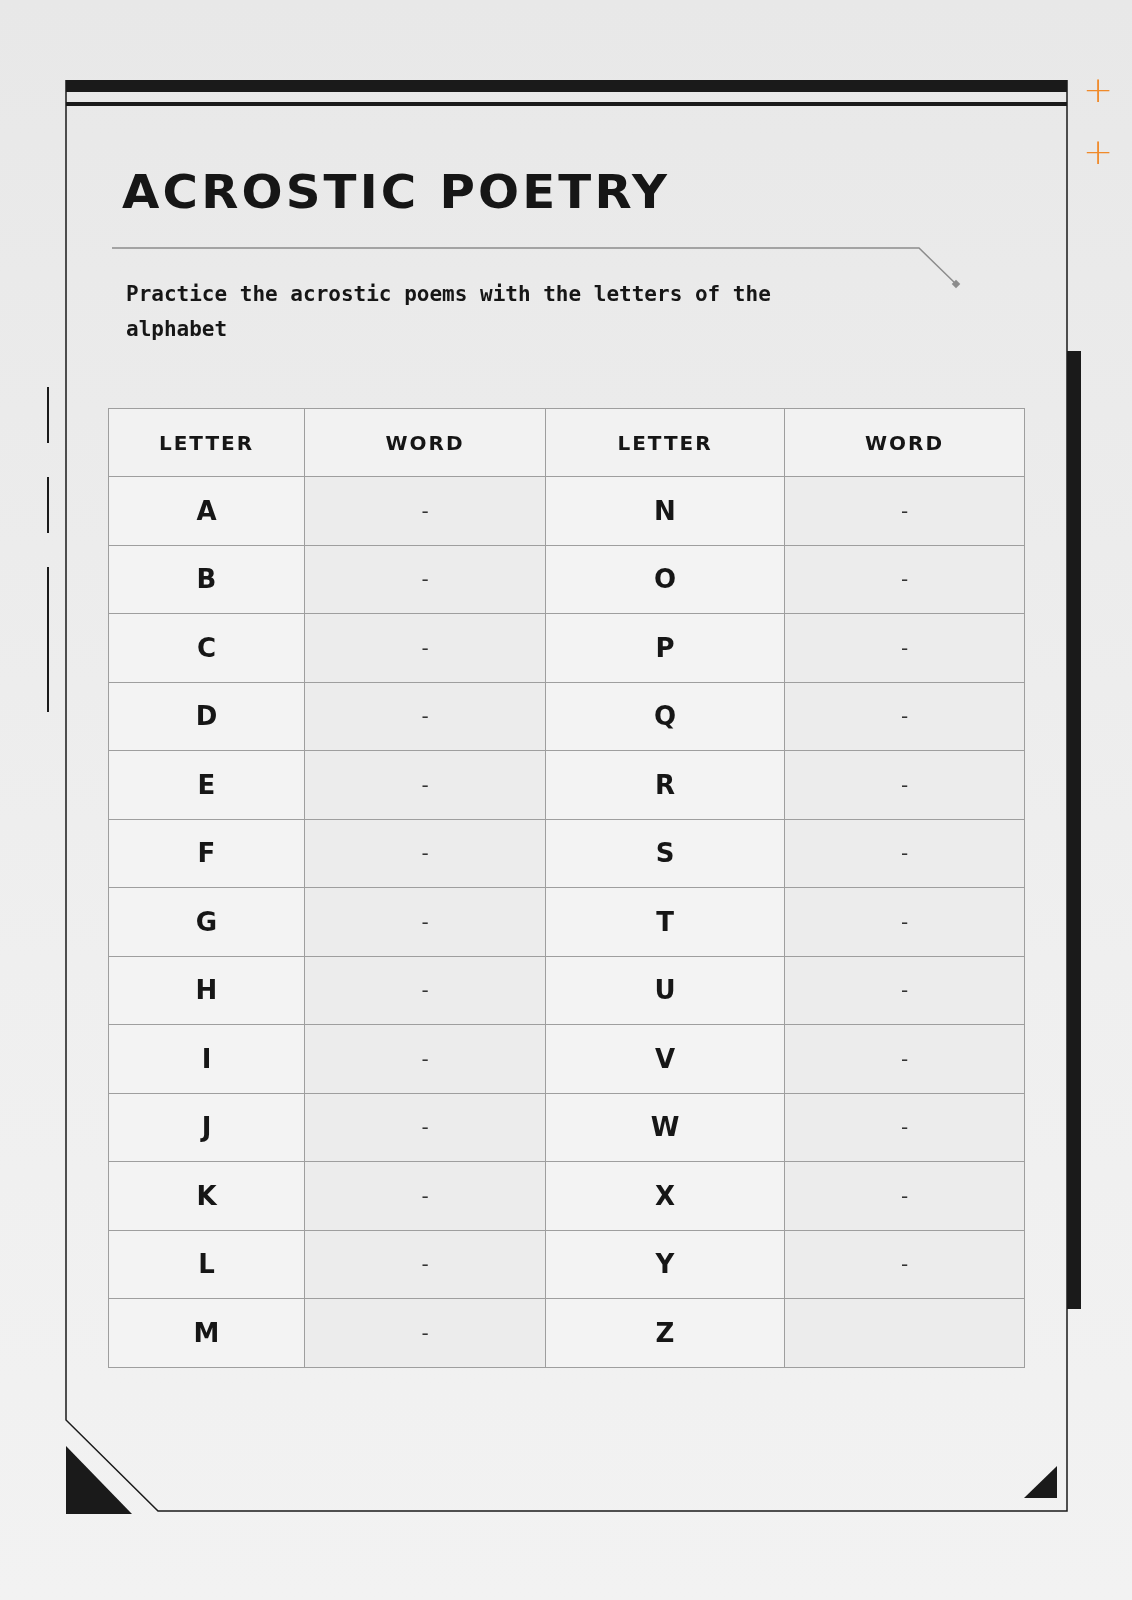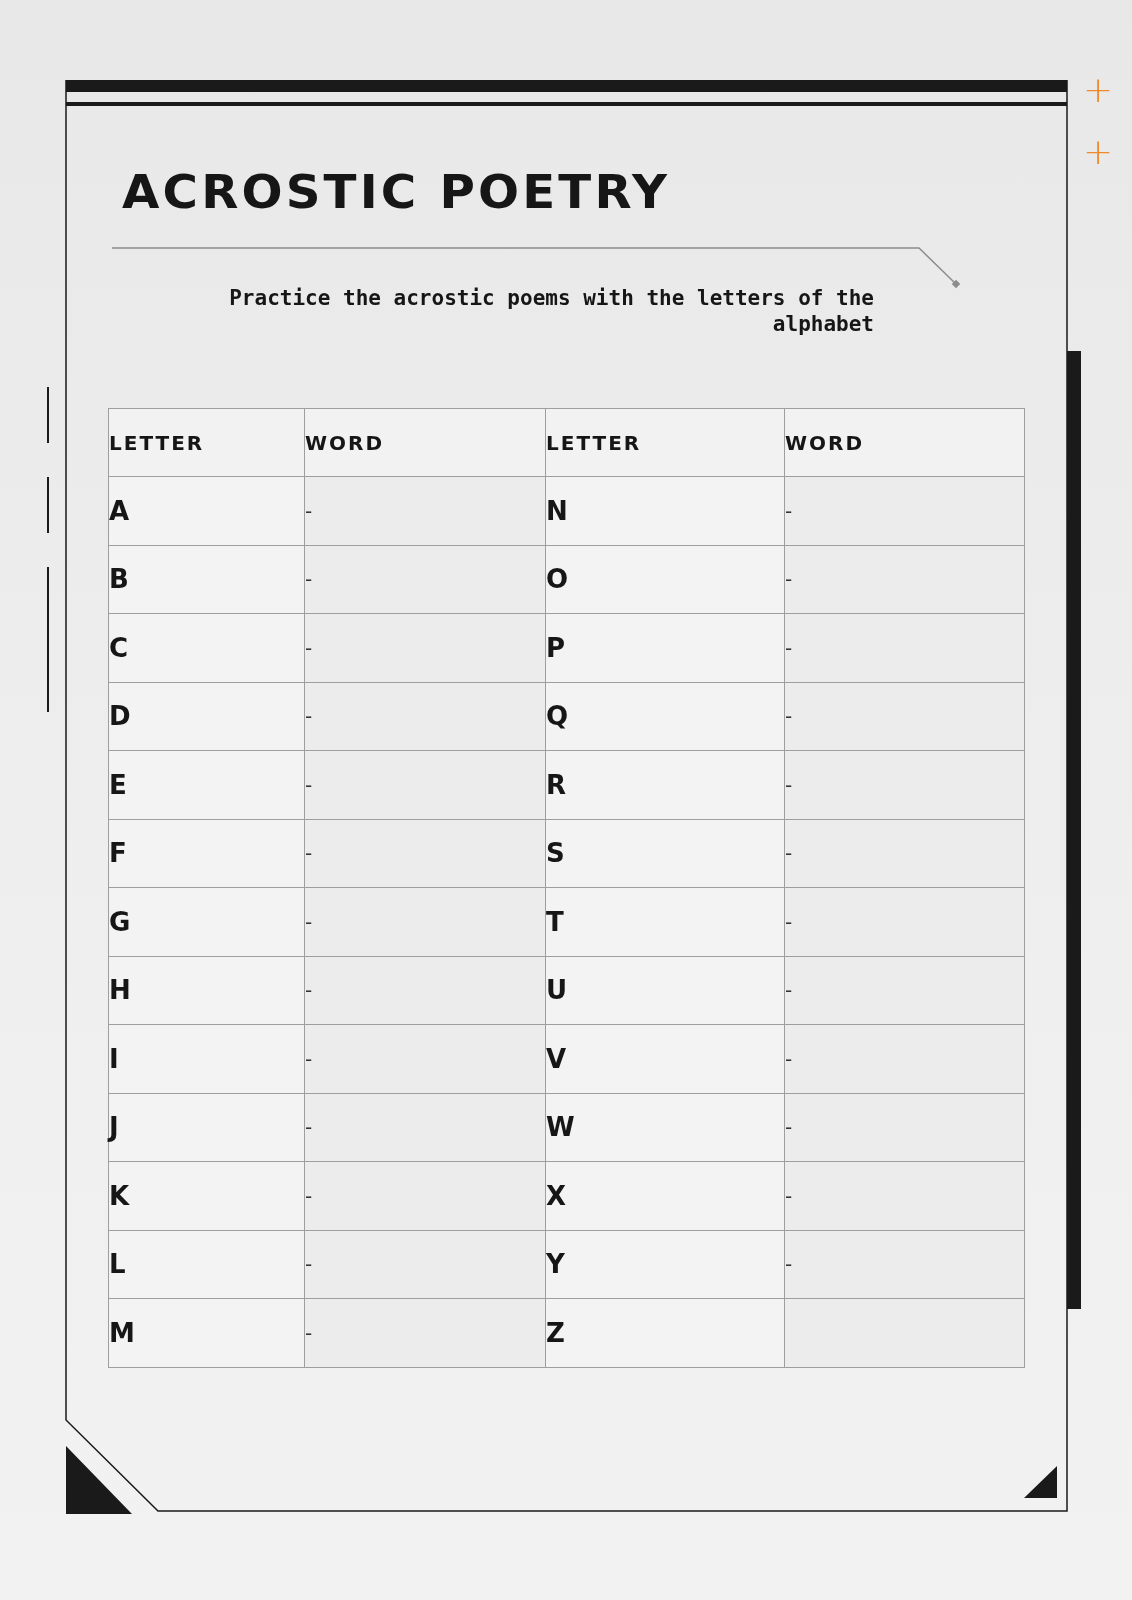--- a/index.html
+++ b/index.html
@@ -17,31 +17,31 @@
   .plus { color: #f08a2a; font-size: 36px; line-height: 36px; font-weight: 300; font-family: "DejaVu Sans", sans-serif; }
 
   .title {
     left: 122px; top: 162px; margin: 0;
     font-family: "DejaVu Sans", sans-serif; font-weight: bold;
     font-size: 46px; letter-spacing: 3px; line-height: 60px;
     transform: scaleX(1.05); transform-origin: left center;
     color: #161616; white-space: nowrap;
   }
   .subtitle {
-    left: 122px; top: 273px; width: 740px; margin: 12px;
+    left: 122px; top: 273px; width: 740px; margin: 4px;
     font-family: "DejaVu Sans Mono", monospace; font-weight: bold;
-    font-size: 21px; line-height: 26px; color: #161616; text-align: right;
+    font-size: 21px; line-height: 35px; color: #161616;
   }
 
   table.grid {
     position: absolute; left: 108px; top: 408px; width: 916px;
     border-collapse: collapse; table-layout: fixed;
   }
   table.grid td, table.grid th {
-    border: 1.5px solid #9e9e9e; text-align: left; padding: 0;
+    border: 1.5px solid #9e9e9e; text-align: center; padding: 0;
   }
   table.grid th {
     height: 67px; background: #f2f2f2;
     font-family: "DejaVu Sans", sans-serif; font-weight: bold;
     font-size: 20px; letter-spacing: 2px; color: #161616;
   }
   table.grid td { height: 67.5px; }
   td.letter {
     background: #f3f3f3; font-family: "DejaVu Sans", sans-serif;
     font-weight: bold; font-size: 26px; color: #161616;

